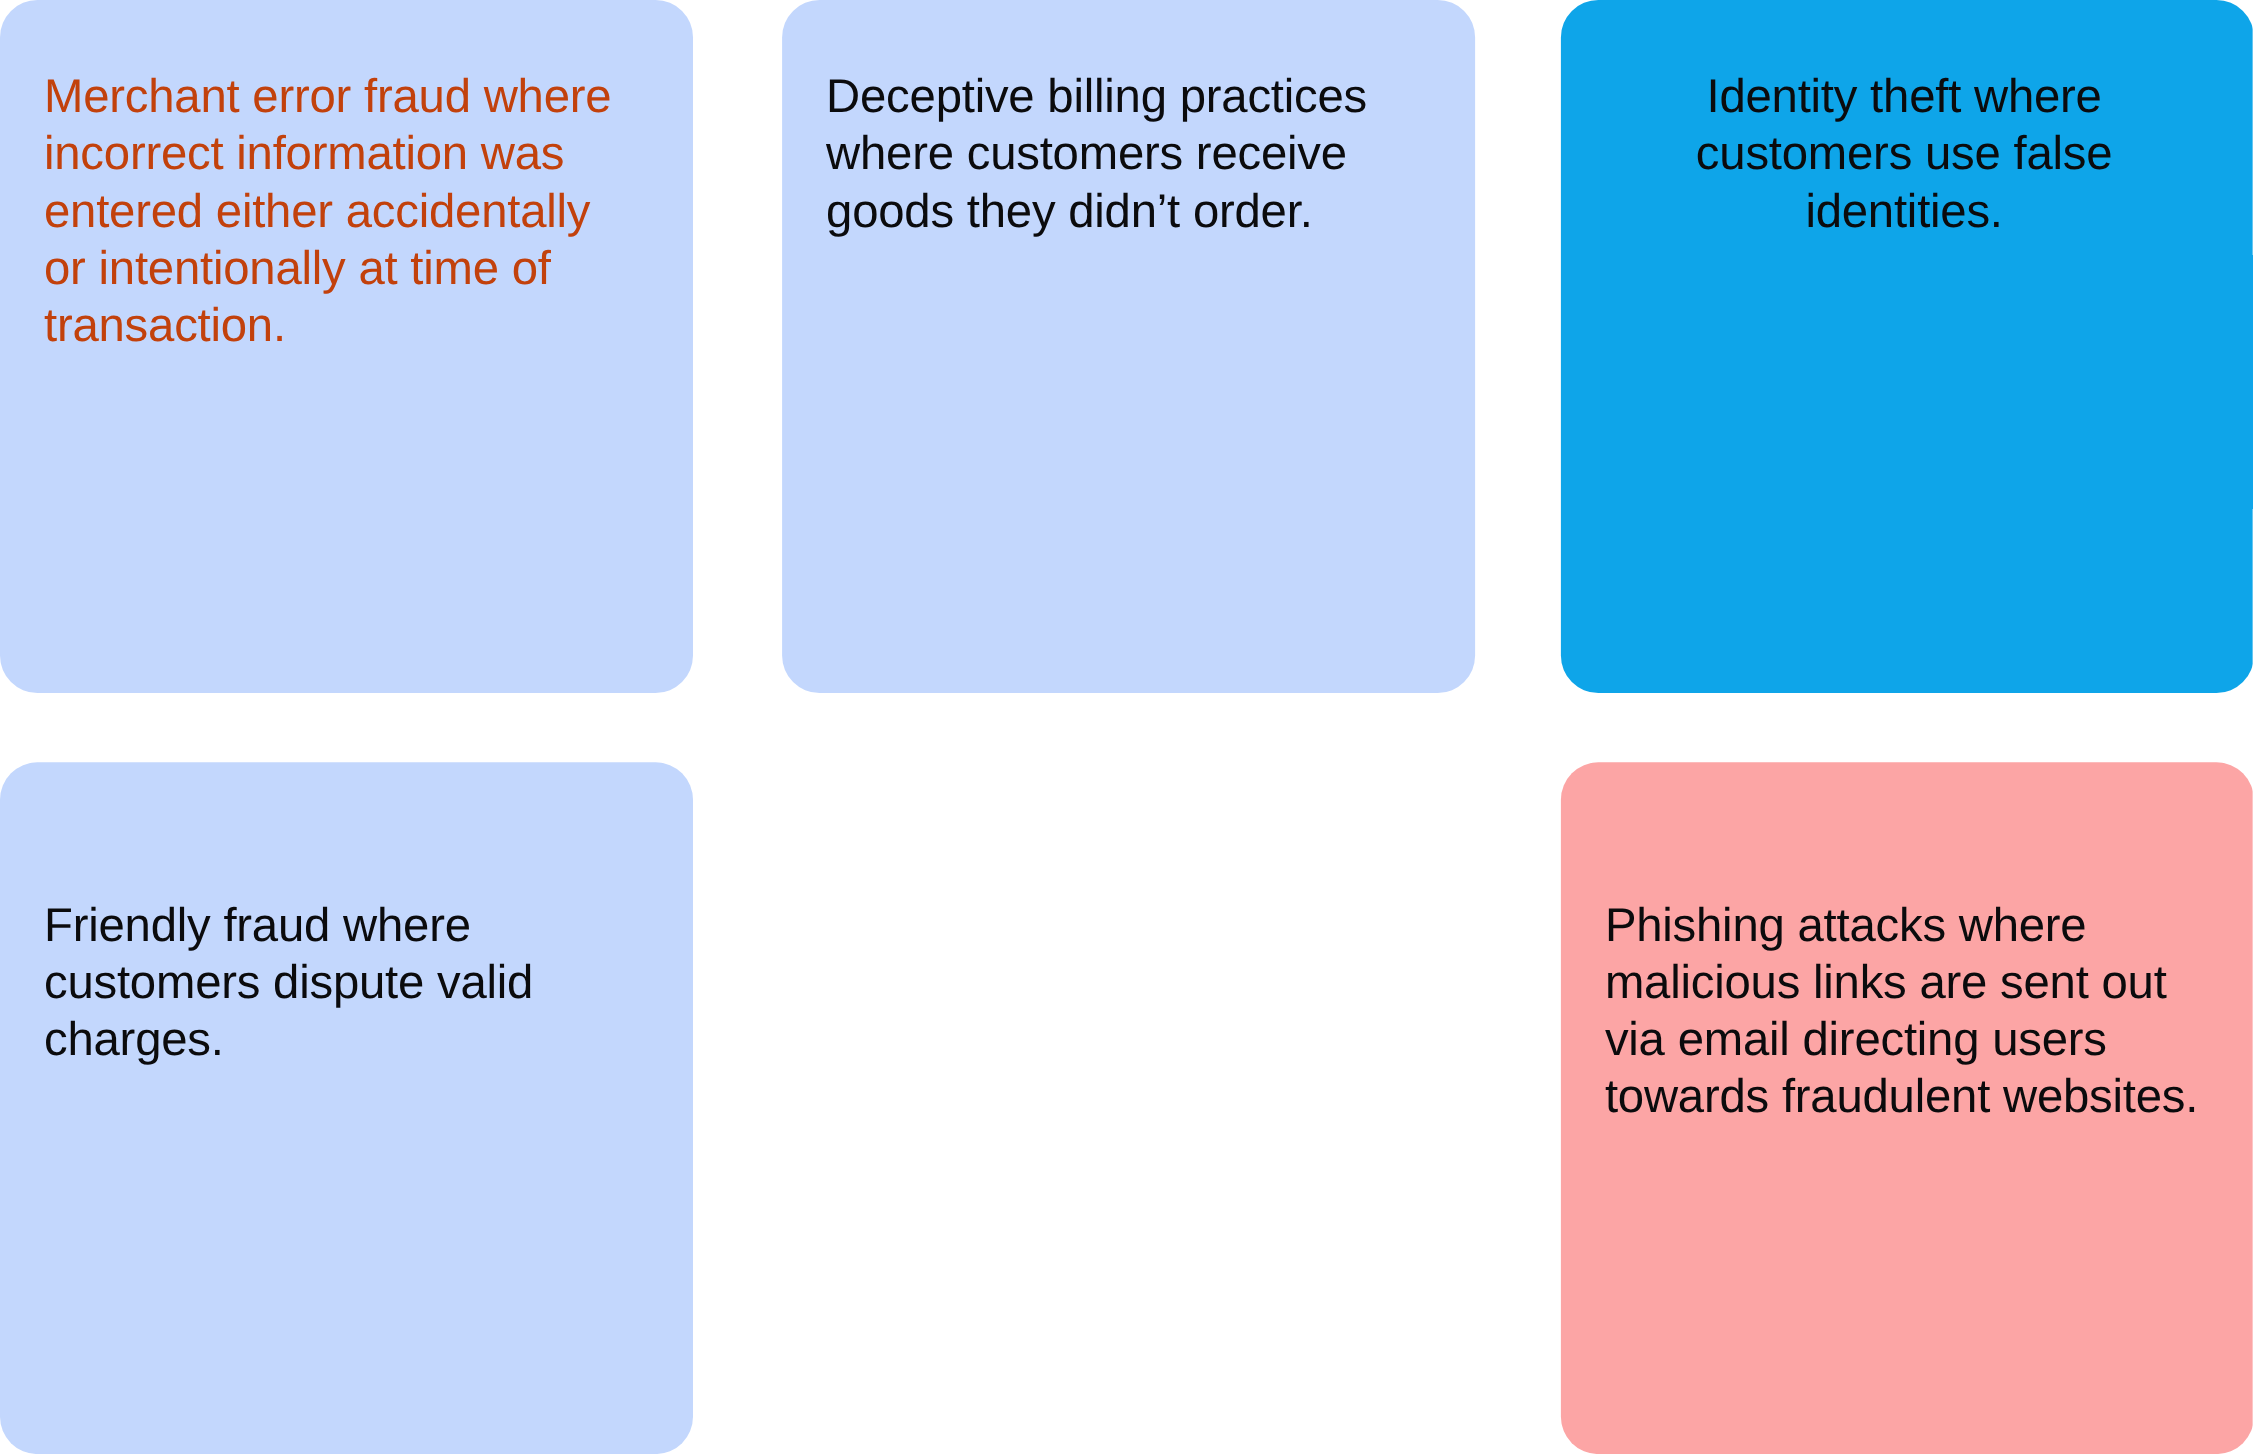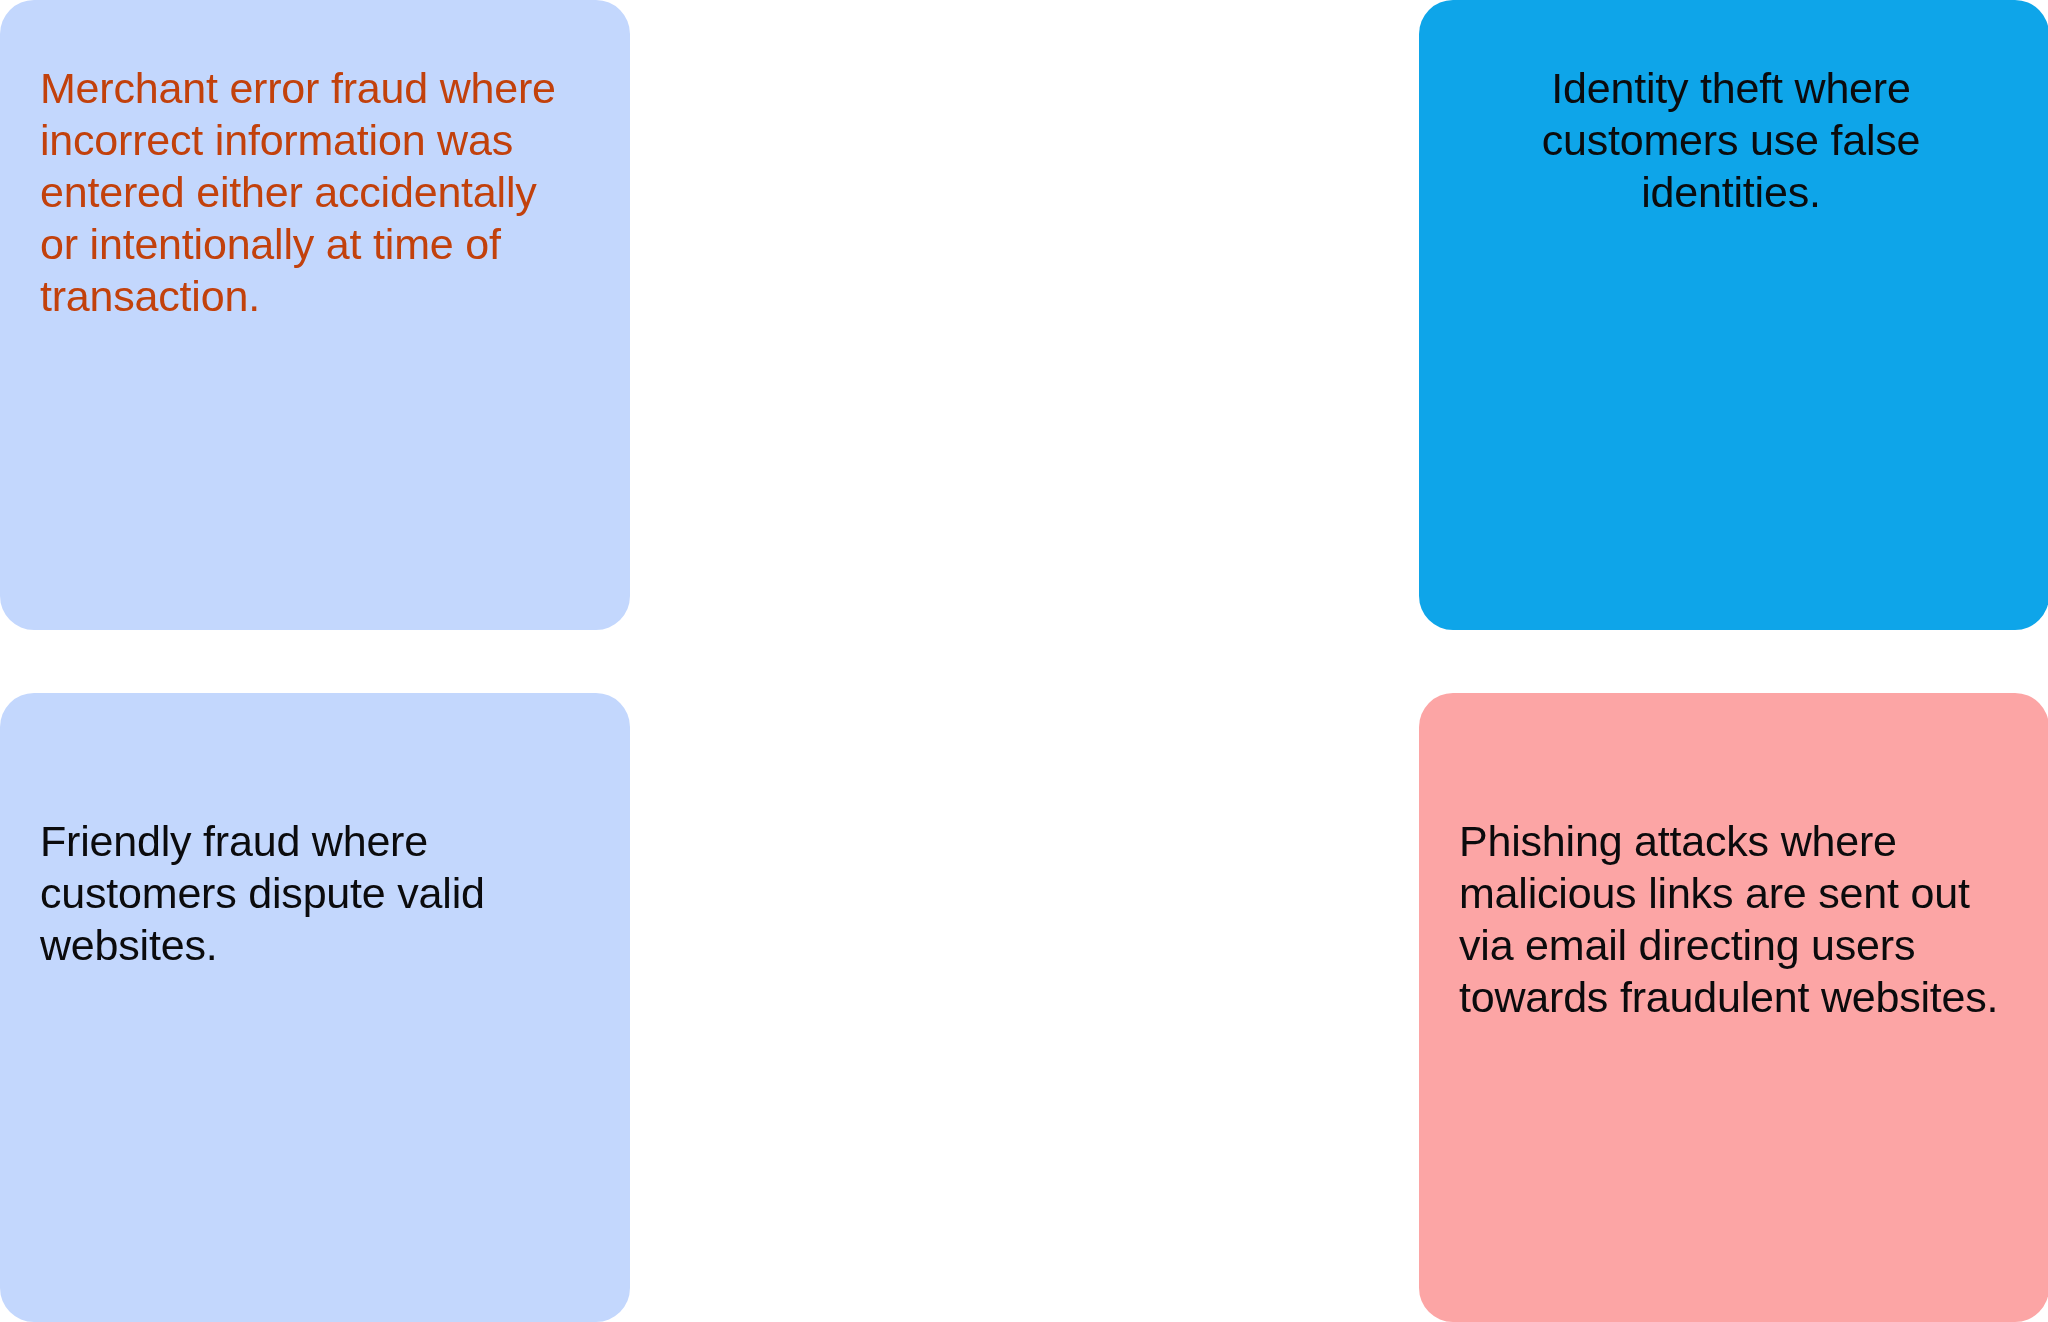--- a/index.html
+++ b/index.html
@@ -59,27 +59,30 @@
 </head>
 <body>
 
 <div class="canvas" style="background: rgb(255, 255, 255);">
   <div class="card-grid">
 
     <div class="card r1c1 row1" style="background: rgb(195, 215, 253);">
       <p class="card-text" style="color: #c2410c;">Merchant error fraud where incorrect information was entered either accidentally or intentionally at time of transaction.</p>
     </div>
 
+    <div class="card r1c2 row1" style="background: rgb(195, 215, 253);">
+      <p class="card-text" style="color: rgb(11, 11, 13);">Deceptive billing practices where customers receive goods they didn’t order.</p>
+    </div>
 
     <div class="card r1c3 row1" style="background: #0ea5e9; text-align: center;">
       <p class="card-text" style="color: rgb(11, 11, 13);">Identity theft where customers use false identities.</p>
     </div>
 
     <div class="card r2c1 row2" style="background: rgb(195, 215, 253);">
-      <p class="card-text" style="color: rgb(11, 11, 13);">Friendly fraud where customers dispute valid websites.</p>
+      <p class="card-text" style="color: rgb(11, 11, 13);">Friendly fraud where customers dispute valid charges.</p>
     </div>
 
 
     <div class="card r2c3 row2" style="background: #fca5a5;">
       <p class="card-text" style="color: rgb(11, 11, 13);">Phishing attacks where malicious links are sent out via email directing users towards fraudulent websites.</p>
     </div>
 
   </div>
 </div>
 

